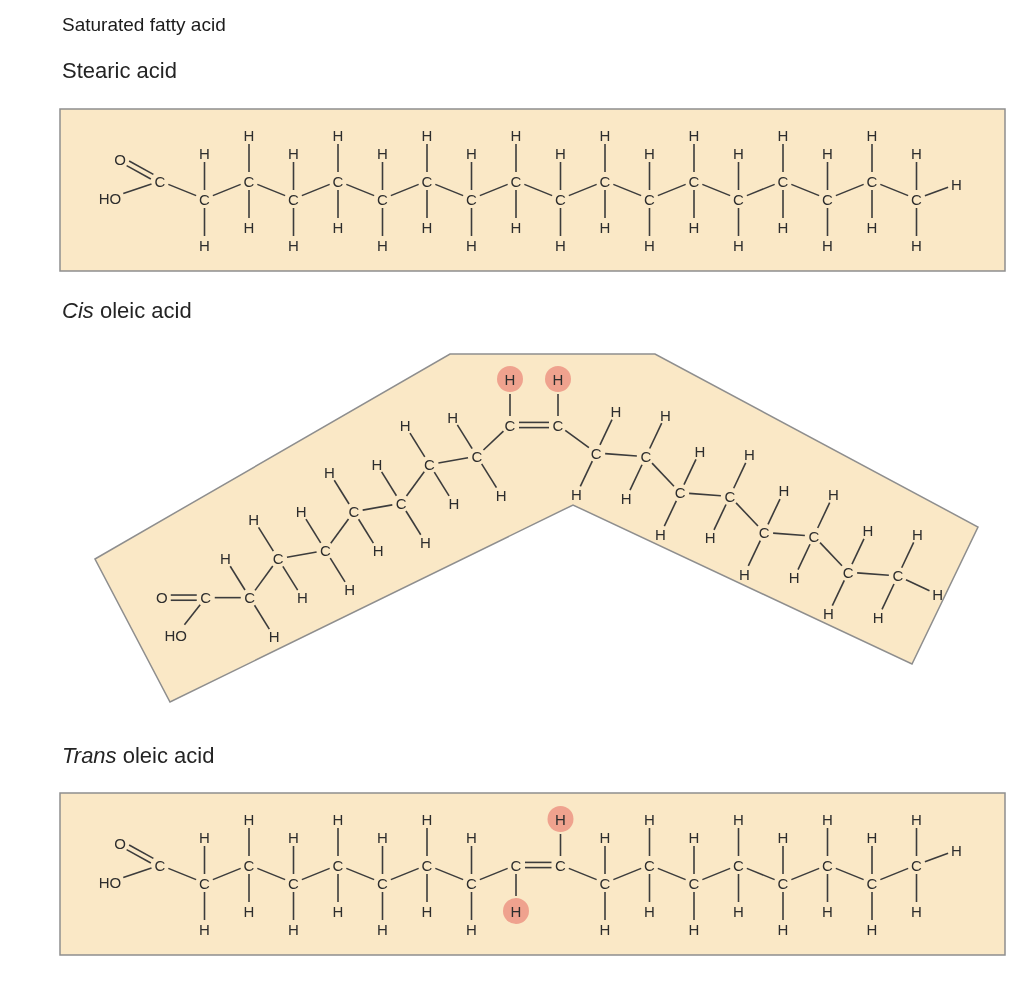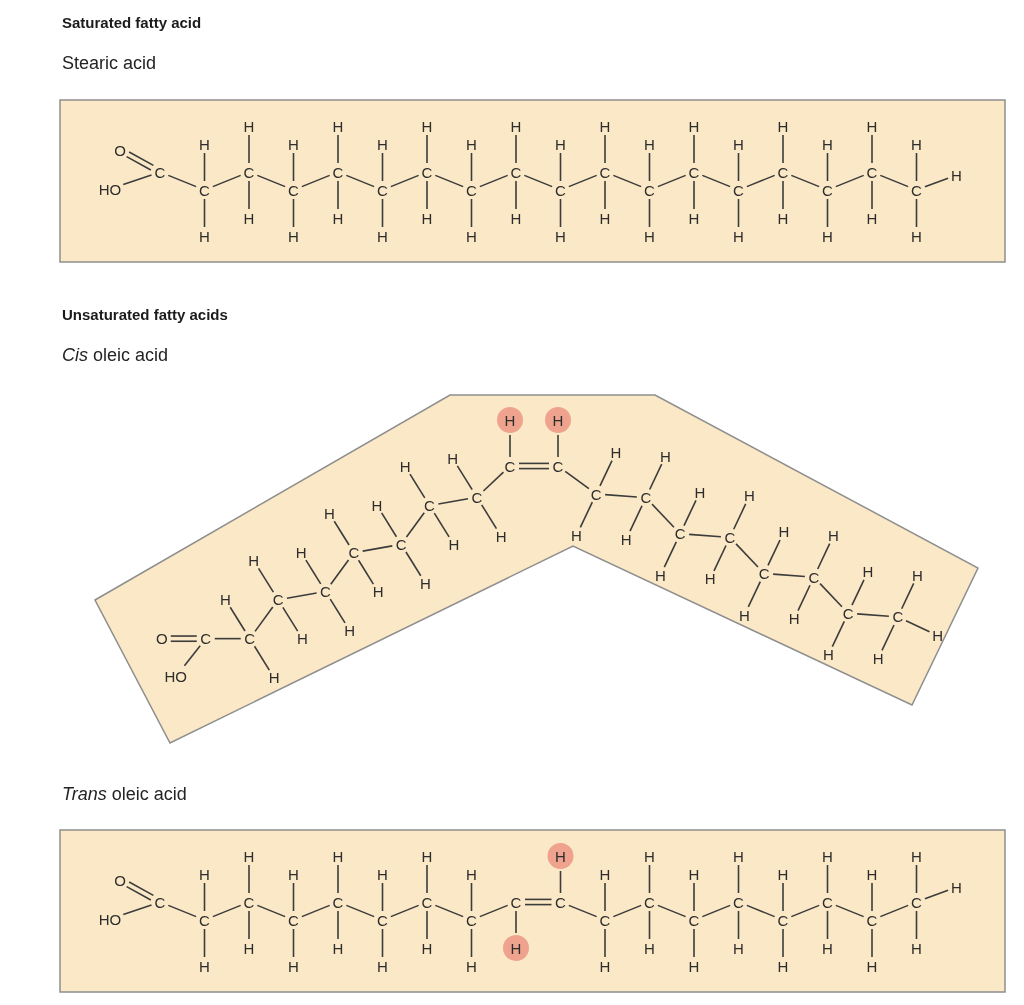--- a/index.html
+++ b/index.html
@@ -1,20 +1,20 @@
 <!DOCTYPE html>
 <html><head>
 <meta charset="utf-8">
 <style>
   html,body{margin:0;padding:0;background:#ffffff;}
   .page{position:relative;width:1024px;height:1005px;background:#ffffff;
         font-family:"Liberation Sans","DejaVu Sans",sans-serif;overflow:hidden;}
-  h2.sec{font-size:15px;font-weight:700;color:#1b1b1b;margin:14px 0 0 62px;line-height:1.2;}
+  h2.sec{font-size:19px;font-weight:400;color:#1b1b1b;margin:14px 0 0 62px;line-height:1.2;}
   h2.sec.second{margin-top:38px;}
-  p.sub{font-size:18px;font-weight:400;color:#242424;margin:21px 0 15px 62px;line-height:1.2;}
+  p.sub{font-size:22px;font-weight:400;color:#242424;margin:21px 0 15px 62px;line-height:1.2;}
   p.sub.trans{margin:23px 0 14px 62px;}
   p.sub i{}
   svg{display:block;}
   svg text{font-family:"Liberation Sans","DejaVu Sans",sans-serif;font-weight:400;}
 </style>
 </head>
 <body>
 
 <div class="page">
 
@@ -131,21 +131,20 @@
         <text x="916.5" y="100" text-anchor="middle" dominant-baseline="central" font-size="15" fill="#2d2d2d">C</text>
         <line x1="916.5" y1="91" x2="916.5" y2="63" stroke="#3c3c3c" stroke-width="1.6"></line>
         <line x1="916.5" y1="109" x2="916.5" y2="137" stroke="#3c3c3c" stroke-width="1.6"></line>
         <text x="916.5" y="54" text-anchor="middle" dominant-baseline="central" font-size="15" fill="#2d2d2d">H</text>
         <text x="916.5" y="146" text-anchor="middle" dominant-baseline="central" font-size="15" fill="#2d2d2d">H</text>
         <line x1="924.9269625981213" y1="96.83988902570448" x2="948.0730374018787" y2="88.16011097429552" stroke="#3c3c3c" stroke-width="1.6"></line>
         <text x="956.5" y="85" text-anchor="middle" dominant-baseline="central" font-size="15" fill="#2d2d2d">H</text>
       </g>
     </svg>
 
-  <h2 class="sec second">Unsaturated fatty acids</h2>
 
   <p class="sub"><i>Cis</i><span> oleic acid</span></p>
 
   <svg id="cis-svg" width="1024" height="380" viewBox="0 0 1024 380">
       <polygon points="95,219 450,14 655,14 978,187 912,324 573,165 170,362" fill="#fae8c6" stroke="#8e8e8e" stroke-width="1.5"></polygon>
       <g>
         <line x1="170.757026074705" y1="260.2400721805868" x2="196.757026074705" y2="260.2400721805868" stroke="#3c3c3c" stroke-width="1.6"></line>
         <line x1="170.757026074705" y1="255.0400721805868" x2="196.757026074705" y2="255.0400721805868" stroke="#3c3c3c" stroke-width="1.6"></line>
         <line x1="184.4320461148113" y1="284.6517134631188" x2="200.18022747749382" y2="264.70401707038764" stroke="#3c3c3c" stroke-width="1.6"></line>
         <line x1="214.757026074705" y1="257.6400721805868" x2="240.757026074705" y2="257.6400721805868" stroke="#3c3c3c" stroke-width="1.6"></line>

